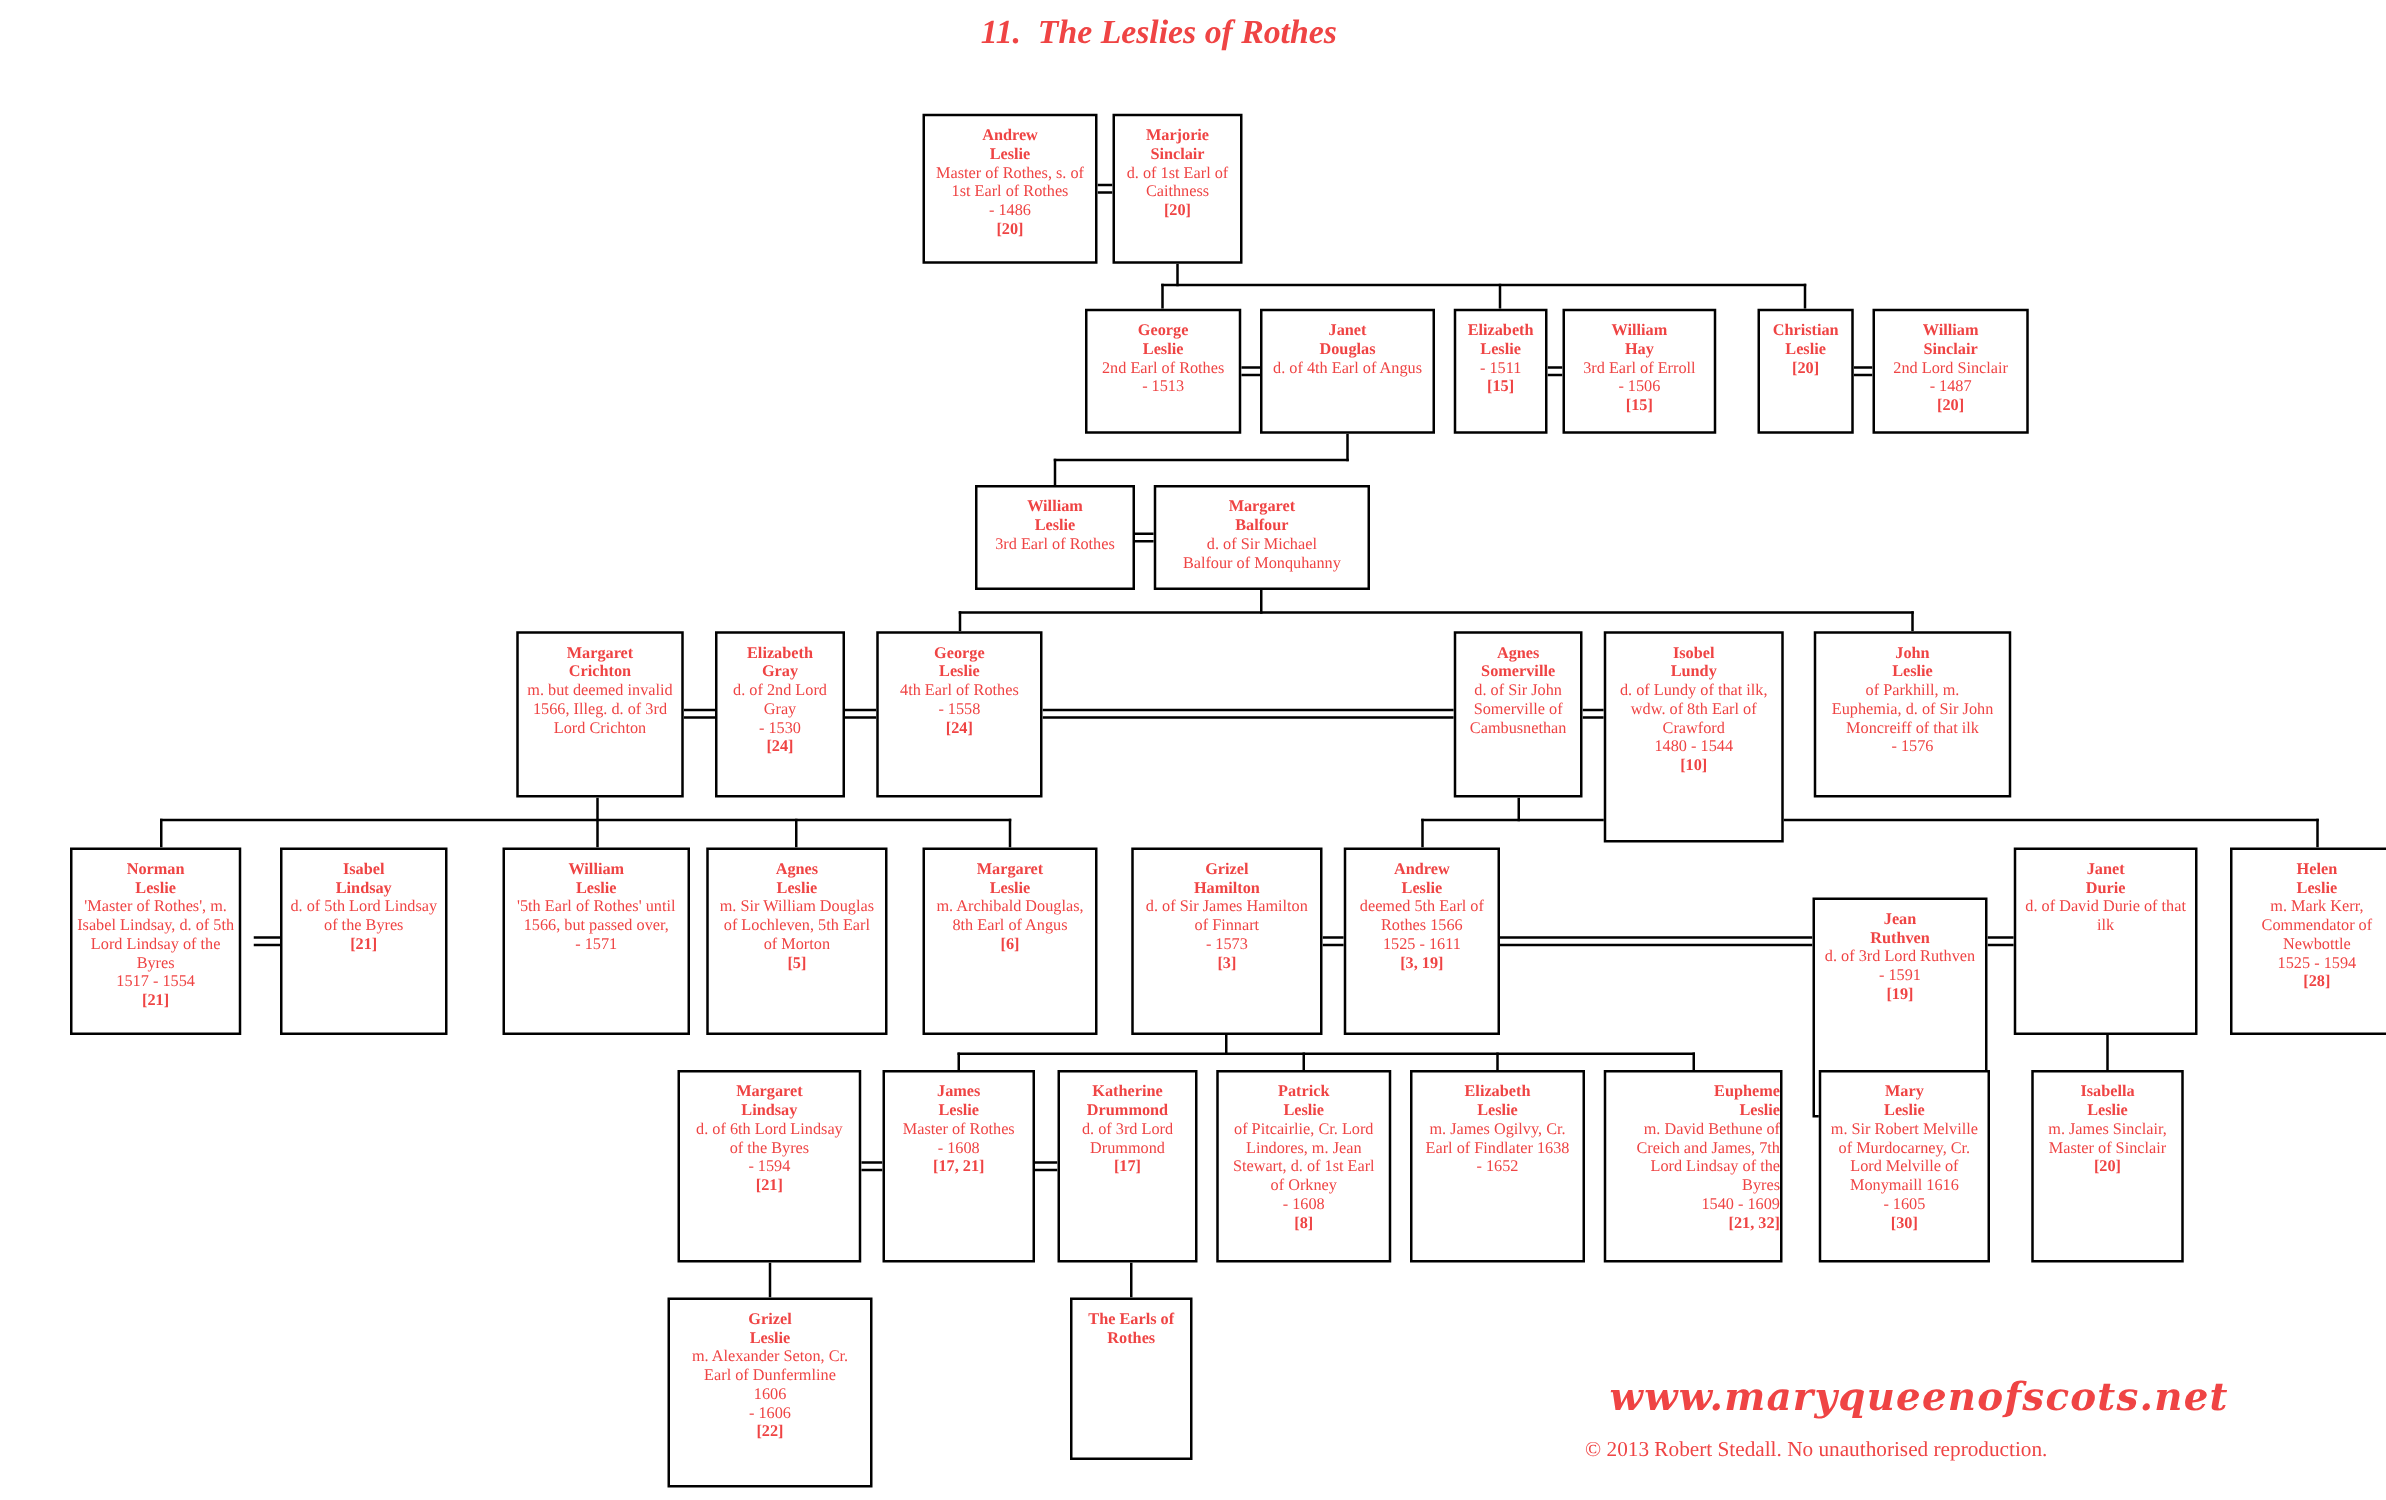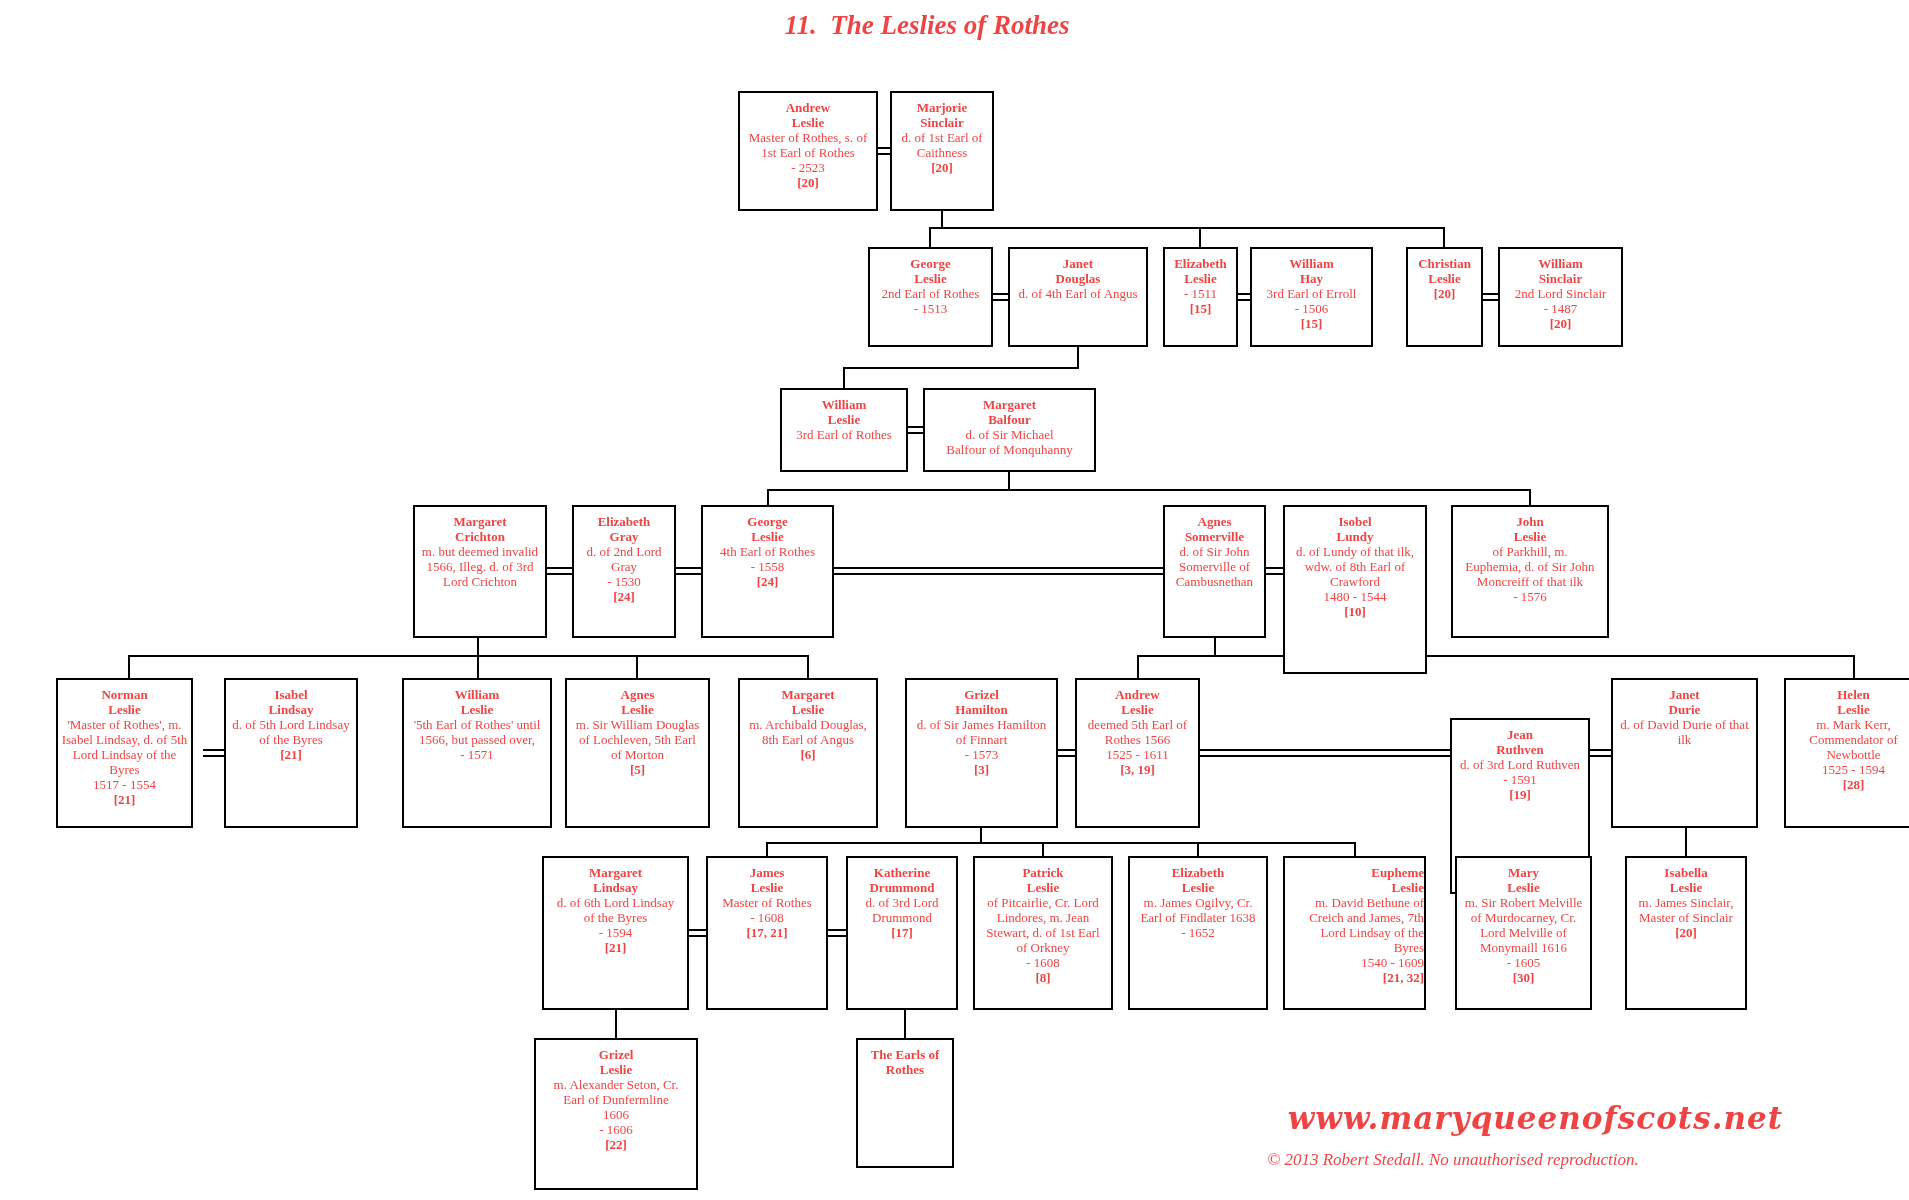--- a/index.html
+++ b/index.html
@@ -10,21 +10,21 @@
           font-size:27px;font-weight:bold;font-style:italic;white-space:pre;}
   .pbox{position:absolute;box-sizing:border-box;border:2px solid #000;background:#fff;
           text-align:center;padding-top:7px;font-size:13px;line-height:15px;}
   .pbox .nm{font-weight:bold;}
   .pbox .rf{font-weight:bold;}
   .cline{position:absolute;background:#000;}
   .mline{position:absolute;height:4px;background:#fff;border-top:2px solid #000;border-bottom:2px solid #000;}
   #watermark-site{position:absolute;left:1155px;top:1100px;width:600px;text-align:right;
           font-family:"DejaVu Serif",serif;font-style:italic;font-weight:bold;font-size:31px;letter-spacing:1px;}
   #watermark-copyright{position:absolute;left:1125px;top:1150px;width:600px;text-align:center;
-          font-family:"Liberation Serif",serif;font-style:italic;font-size:17px;}
+          font-family:"Liberation Serif",serif;font-size:17px;}
 </style>
 </head>
 <body>
 
 <div id="canvas">
   <div id="page-title">11.  The Leslies of Rothes</div>
   <div id="diagram">
       <div class="cline" style="left: 913px; top: 211px; width: 2px; height: 18px;"></div>
       <div class="cline" style="left: 901px; top: 227px; width: 516px; height: 2px;"></div>
       <div class="cline" style="left: 901px; top: 227px; width: 2px; height: 20px;"></div>
@@ -69,21 +69,21 @@
       <div class="mline" style="left: 1030px; top: 749px; width: 17px;"></div>
       <div class="mline" style="left: 1172px; top: 749px; width: 250px;"></div>
       <div class="mline" style="left: 1562px; top: 749px; width: 21px;"></div>
       <div class="mline" style="left: 661px; top: 929px; width: 17px;"></div>
       <div class="mline" style="left: 800px; top: 929px; width: 18px;"></div>
       <div class="pbox" style="left: 710px; top: 91px; width: 140px; height: 120px;">
         <div class="nm">Andrew</div>
         <div class="nm">Leslie</div>
         <div class="dt">Master of Rothes, s. of</div>
         <div class="dt">1st Earl of Rothes</div>
-        <div class="dt">- 2523</div>
+        <div class="dt">- 1486</div>
         <div class="rf">[20]</div>
       </div>
       <div class="pbox" style="left: 862px; top: 91px; width: 104px; height: 120px;">
         <div class="nm">Marjorie</div>
         <div class="nm">Sinclair</div>
         <div class="dt">d. of 1st Earl of</div>
         <div class="dt">Caithness</div>
         <div class="rf">[20]</div>
       </div>
       <div class="pbox" style="left: 840px; top: 247px; width: 125px; height: 100px;">

